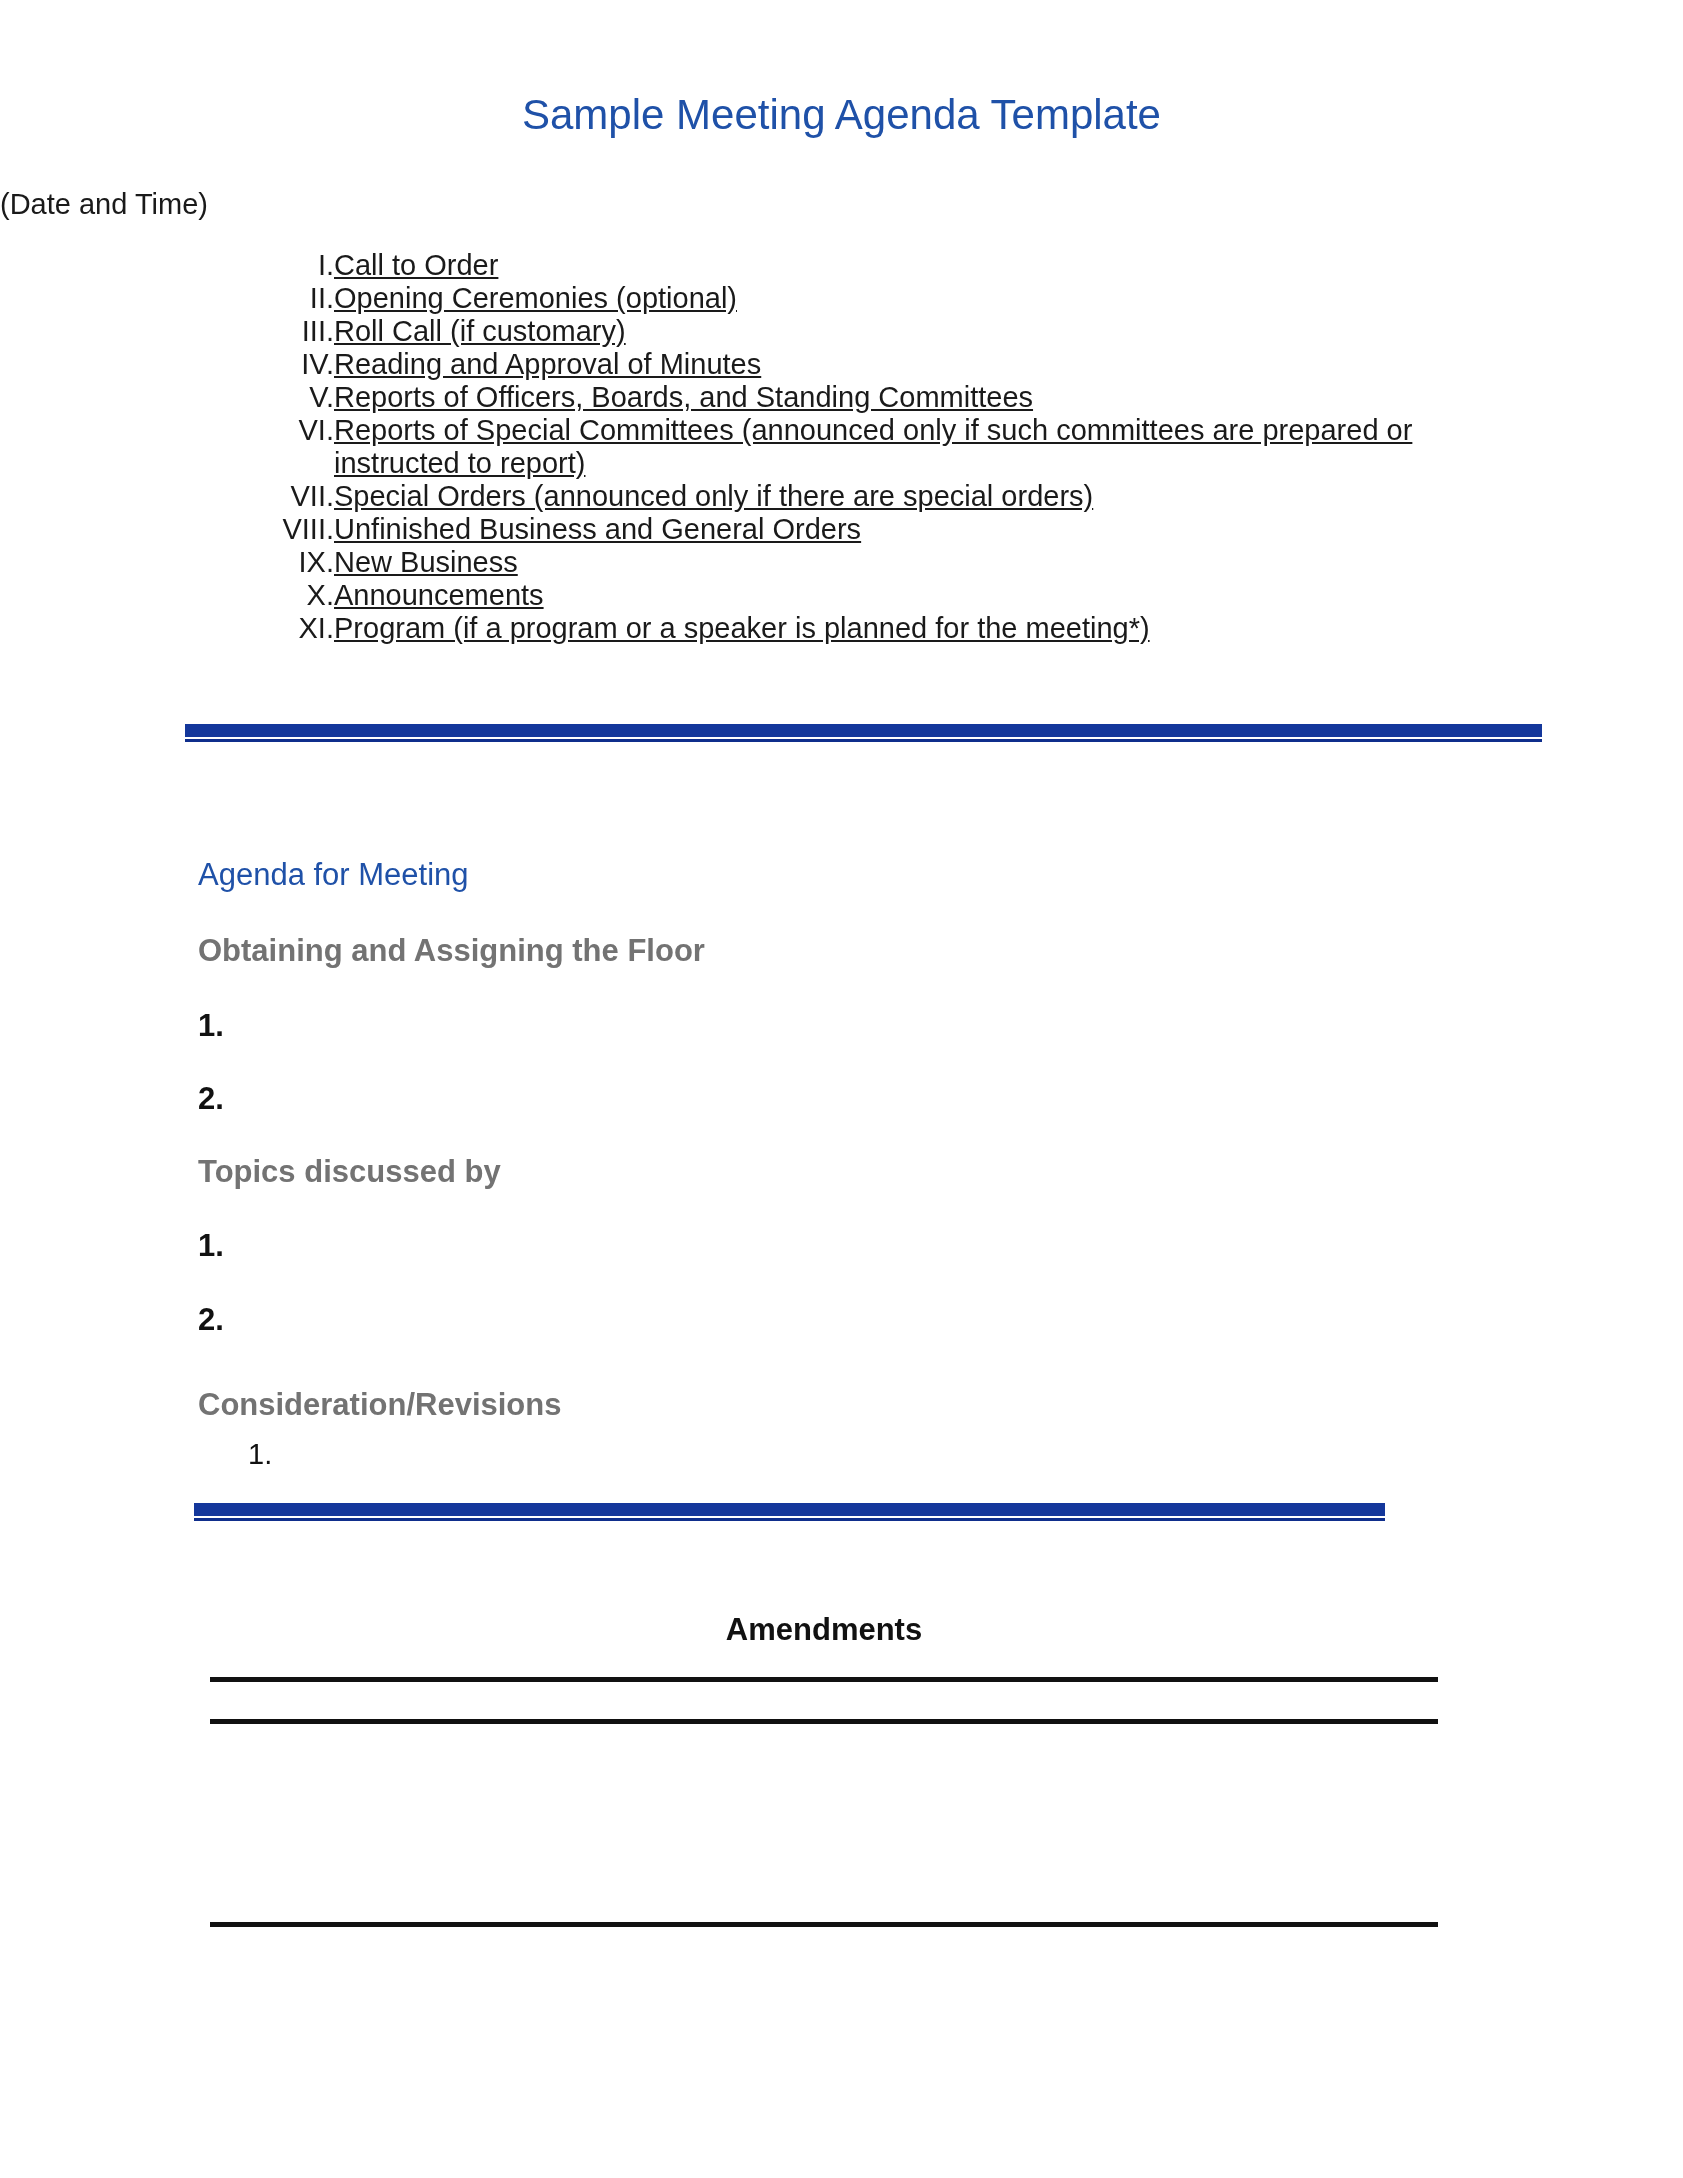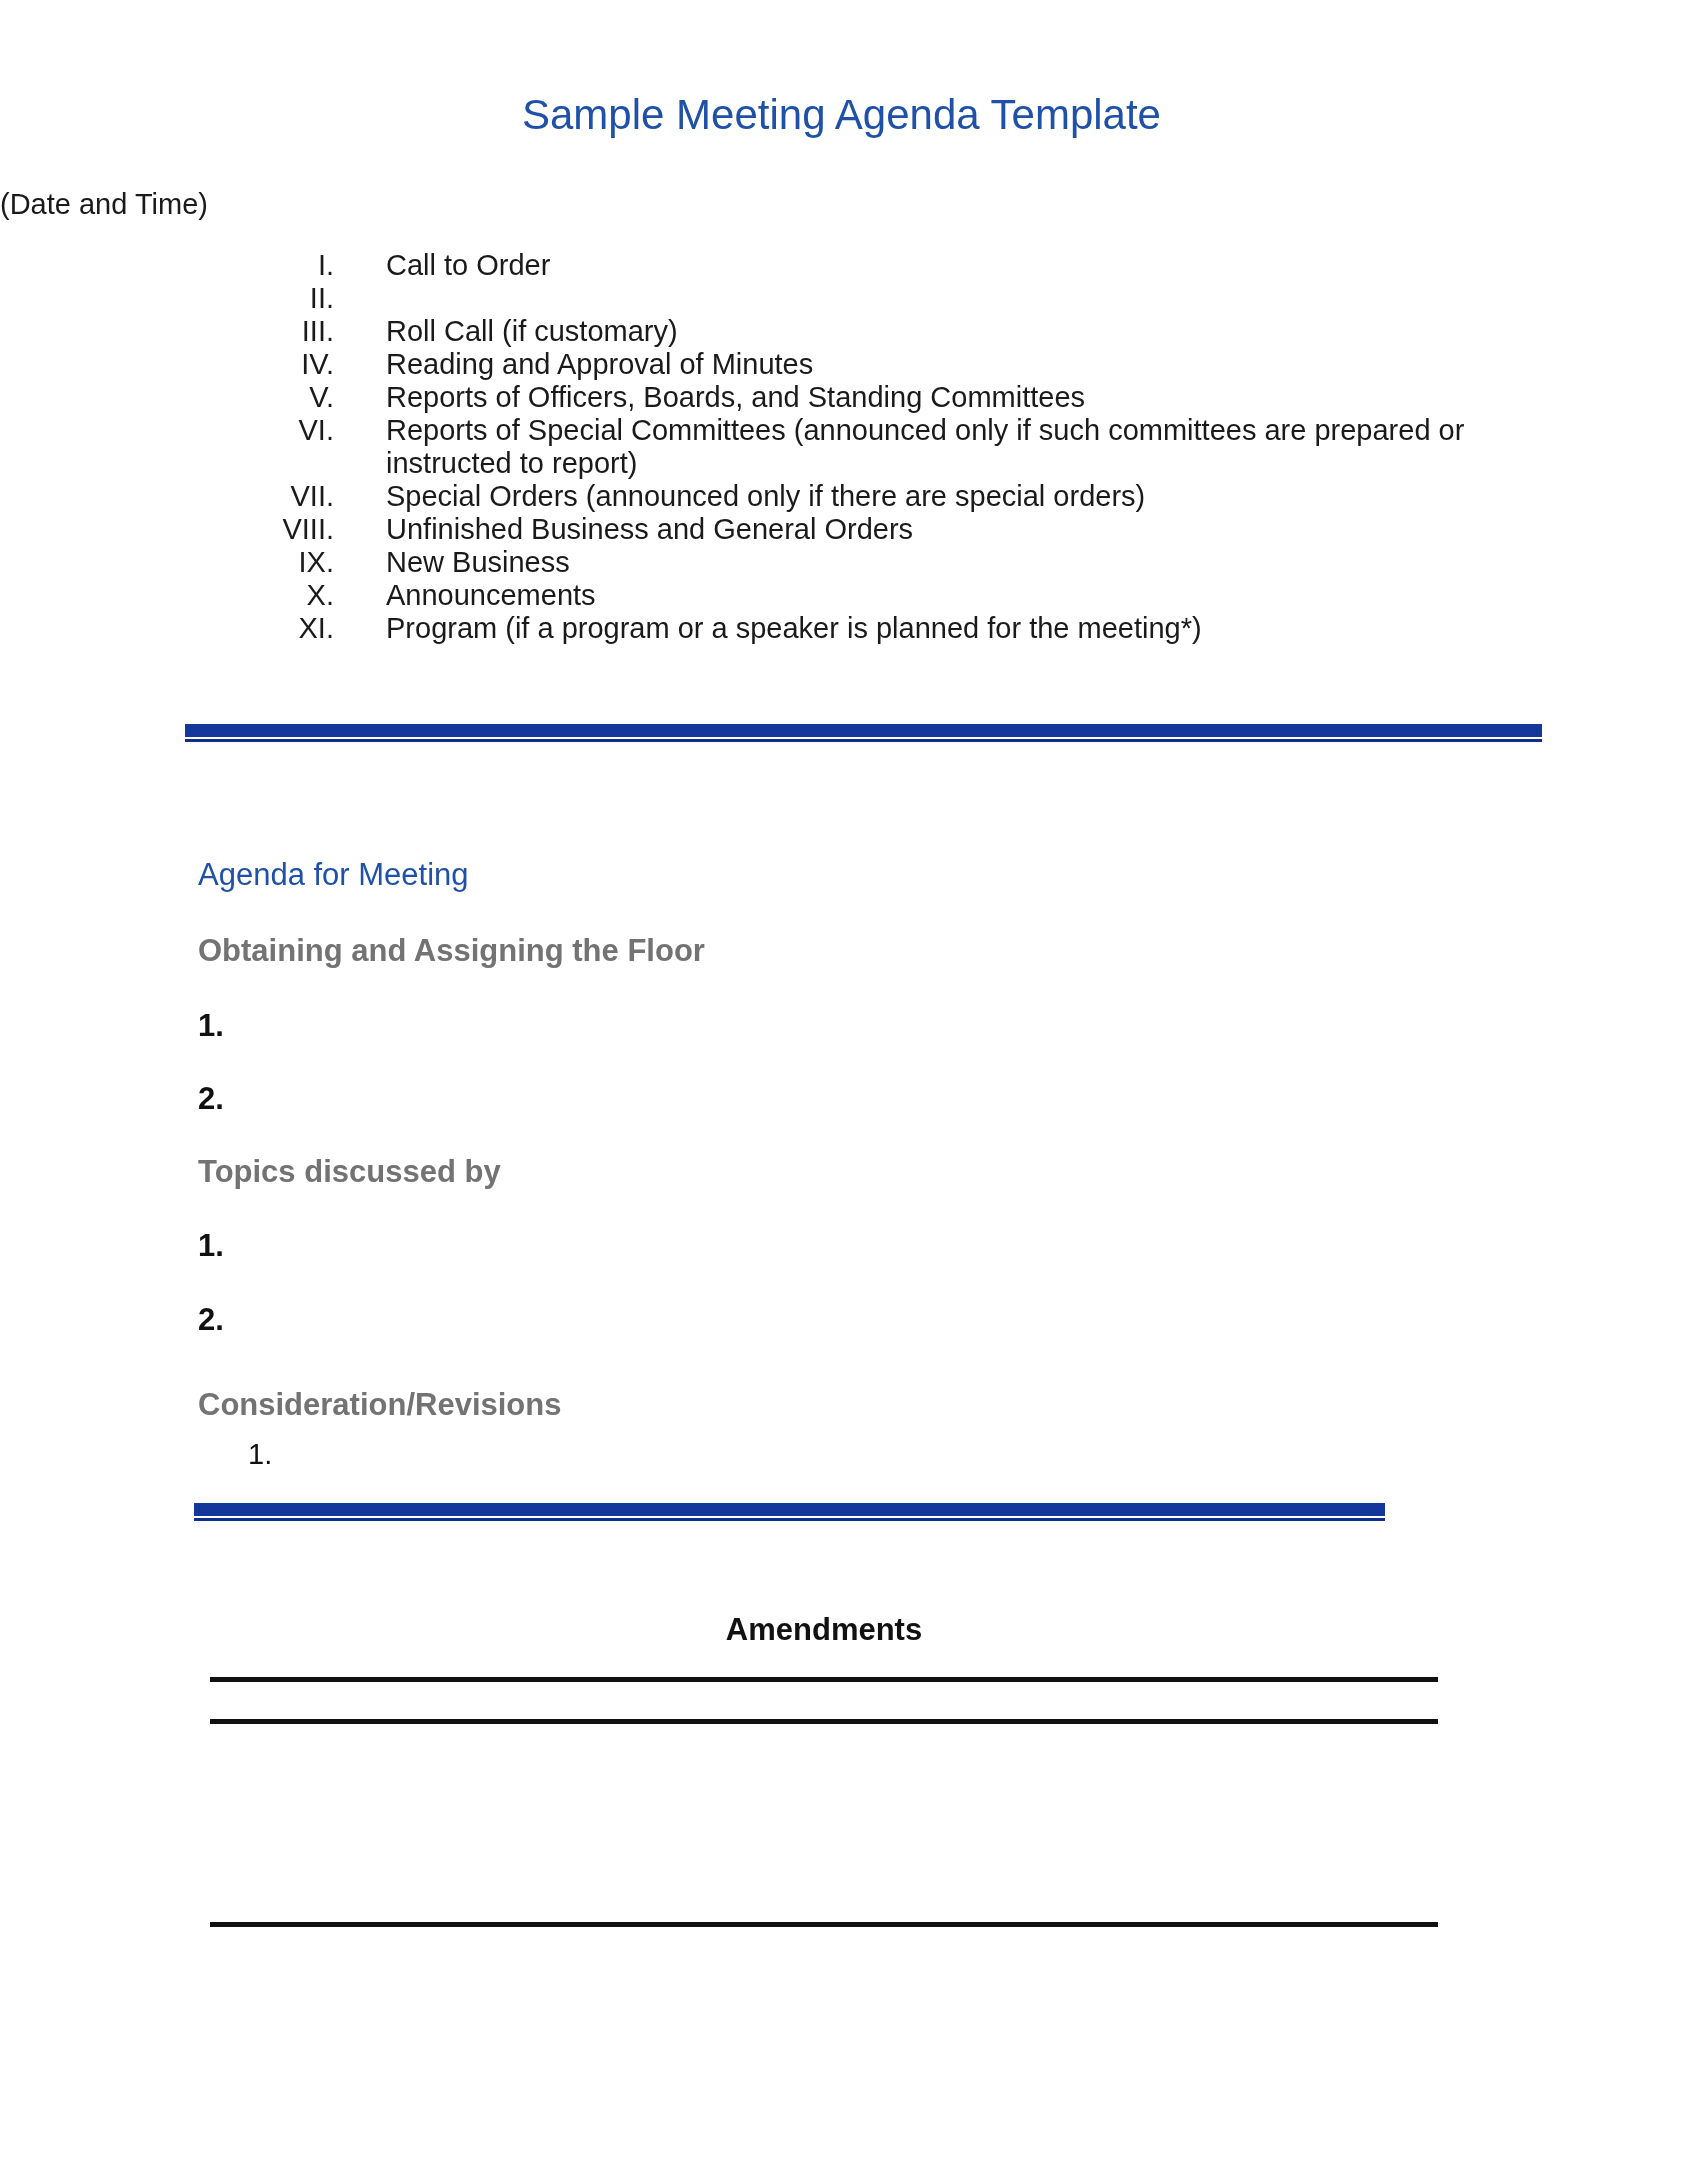--- a/index.html
+++ b/index.html
@@ -36,24 +36,24 @@
   }
   .agenda-row { display: flex; }
   .agenda-marker {
     width: 334px;
     text-align: right;
     font-size: 29px;
     line-height: 33px;
     flex: 0 0 auto;
   }
   .agenda-text {
-    margin-left: 52px;
     width: 1109px;
     font-size: 29px;
     line-height: 33px;
+    text-decoration: underline;
   }
   .divider { position: absolute; }
   .divider .thick { height: 13px; background: #14379B; }
   .divider .gap { height: 2px; background: #ffffff; }
   .divider .thin { height: 3px; background: #0F2E8C; }
   .divider-1 { top: 724px; left: 185px; width: 1357px; }
   .divider-2 { top: 1503px; left: 194px; width: 1191px; }
   .h-blue {
     position: absolute;
     left: 198px;
@@ -108,20 +108,21 @@
   <div class="doc-title">Sample Meeting Agenda Template</div>
   <div class="doc-subtitle">(Date and Time)</div>
 
   <div class="agenda-list">
     <div class="agenda-row">
       <span class="agenda-marker">I.</span>
       <span class="agenda-text">Call to Order</span>
     </div>
     <div class="agenda-row">
       <span class="agenda-marker">II.</span>
+      <span class="agenda-text">Opening Ceremonies (optional)</span>
     </div>
     <div class="agenda-row">
       <span class="agenda-marker">III.</span>
       <span class="agenda-text">Roll Call (if customary)</span>
     </div>
     <div class="agenda-row">
       <span class="agenda-marker">IV.</span>
       <span class="agenda-text">Reading and Approval of Minutes</span>
     </div>
     <div class="agenda-row">

